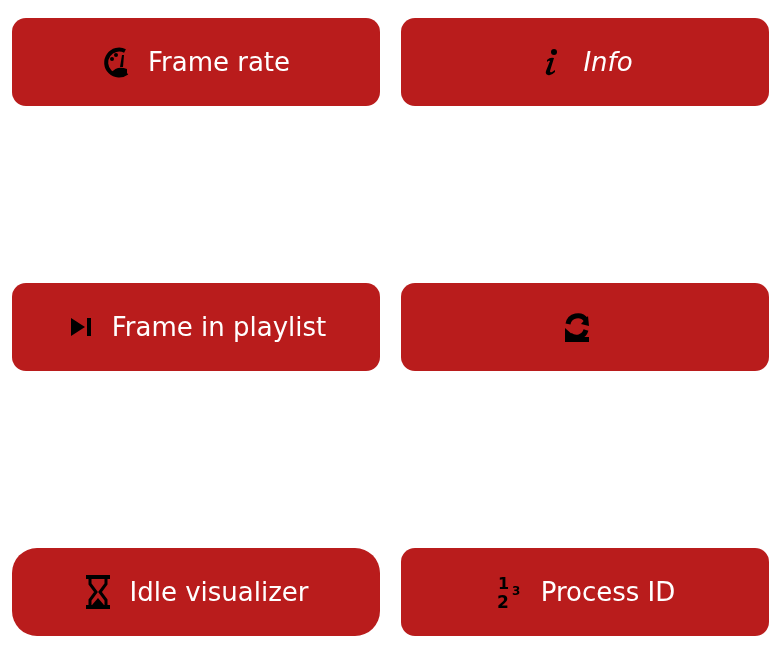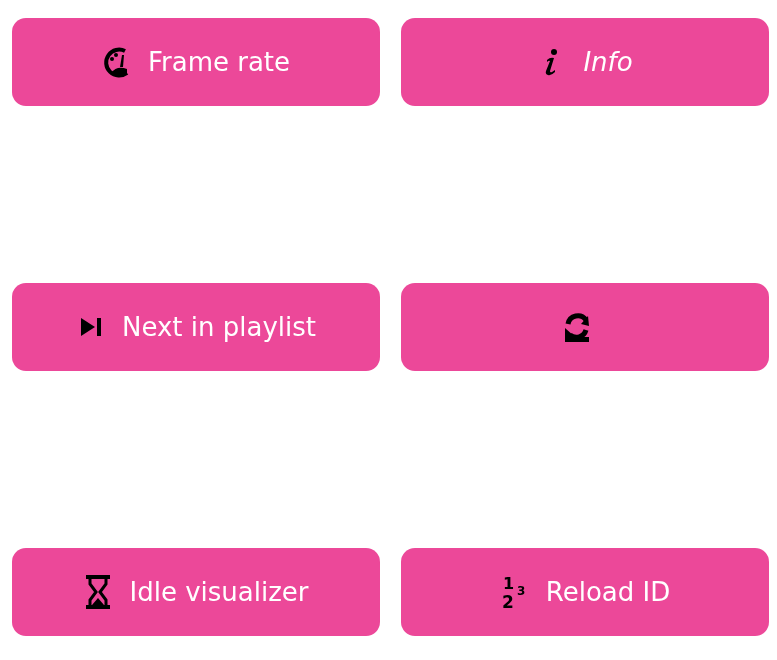--- a/index.html
+++ b/index.html
@@ -1,33 +1,33 @@
 <!DOCTYPE html>
 <html><head>
 <meta charset="utf-8">
 <style>
   html, body { margin: 0; padding: 0; background: #ffffff; }
   body { width: 777px; height: 660px; position: relative; overflow: hidden;
          font-family: "DejaVu Sans", "Liberation Sans", sans-serif; }
   .btn {
     position: absolute;
     width: 368px; height: 88px;
-    background: #ec4899;
+    background: #b91c1c;
     border-radius: 14px;
     display: flex; align-items: center; justify-content: center;
     color: #ffffff; cursor: pointer; box-sizing: border-box;
   }
   .btn .icon { width: 30px; height: 36px; display: flex; align-items: center; justify-content: center; margin-right: 16px; }
   .btn .icon svg { display: block; }
   .btn .label { font-size: 26px; letter-spacing: 0px; white-space: nowrap; }
   #b0 { left: 12px; top: 18px; }
   #b1 { left: 401px; top: 18px; font-style: italic; }
   #b2 { left: 12px; top: 283px; }
   #b3 { left: 401px; top: 283px; }
-  #b4 { left: 12px; top: 548px; }
+  #b4 { left: 12px; top: 548px; border-radius: 25px; }
   #b5 { left: 401px; top: 548px; }
 </style>
 </head>
 <body>
 
 <div id="b0" class="btn">
   <span class="icon">
     <svg width="28" height="32" viewBox="0 0 28 32">
       <path d="M22 5 A13 13 0 1 0 24 27" fill="none" stroke="#000" stroke-width="4"></path>
       <circle cx="9" cy="13" r="2" fill="#000"></circle>
@@ -49,21 +49,21 @@
   <span class="label">Info</span>
 </div>
 
 <div id="b2" class="btn">
   <span class="icon">
     <svg width="24" height="20" viewBox="0 0 24 20">
       <path d="M2 1 L16 10 L2 19 Z" fill="#000"></path>
       <rect x="18" y="1" width="4" height="18" fill="#000"></rect>
     </svg>
   </span>
-  <span class="label">Next in playlist</span>
+  <span class="label">Frame in playlist</span>
 </div>
 
 <div id="b3" class="btn">
   <span class="icon">
     <svg width="28" height="34" viewBox="0 0 28 34">
       <path d="M5 14 A10 10 0 0 1 23 10" fill="none" stroke="#000" stroke-width="5"></path>
       <path d="M23 20 A10 10 0 0 1 7 25" fill="none" stroke="#000" stroke-width="5"></path>
       <path d="M18 14 L26 16 L25 6 Z" fill="#000"></path>
       <path d="M2 18 L2 30 L11 26 Z" fill="#000"></path>
       <rect x="2" y="27" width="24" height="5" fill="#000"></rect>
@@ -85,14 +85,14 @@
 </div>
 
 <div id="b5" class="btn">
   <span class="icon">
     <svg width="28" height="38" viewBox="0 0 28 38">
       <text x="2" y="16" font-family="DejaVu Sans, sans-serif" font-weight="bold" font-size="16" fill="#000">1</text>
       <text x="1" y="35" font-family="DejaVu Sans, sans-serif" font-weight="bold" font-size="17" fill="#000">2</text>
       <text x="16" y="22" font-family="DejaVu Sans, sans-serif" font-weight="bold" font-size="12" fill="#000">3</text>
     </svg>
   </span>
-  <span class="label">Reload ID</span>
+  <span class="label">Process ID</span>
 </div>
 
 </body></html>

